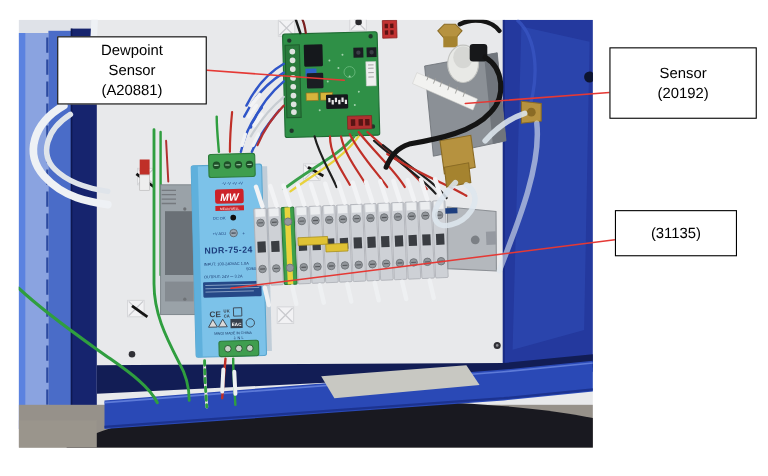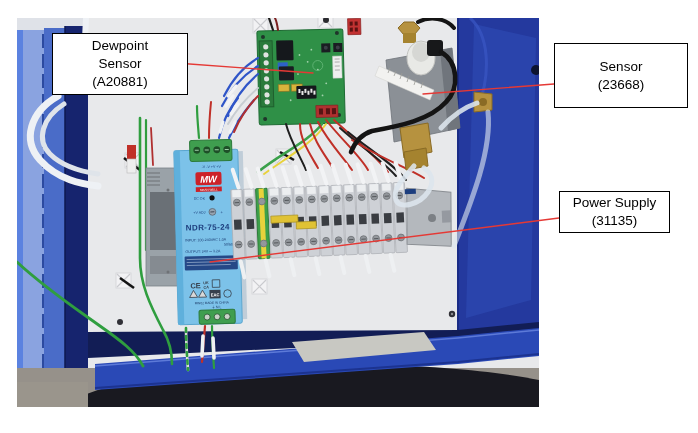--- a/index.html
+++ b/index.html
@@ -379,21 +379,20 @@
 </svg>
 
 <div class="callout" style="left:52px;top:33px;width:136px;height:62px;">
   <span>Dewpoint</span>
   <span>Sensor</span>
   <span>(A20881)</span>
 </div>
 
 <div class="callout" style="left:554px;top:43px;width:134px;height:65px;">
   <span>Sensor</span>
-  <span>(23668)</span>
+  <span>(20192)</span>
 </div>
 
 <div class="callout" style="left:559px;top:191px;width:111px;height:42px;">
-  <span>Power Supply</span>
   <span>(31135)</span>
 </div>
 
 </div>
 
 </body></html>

